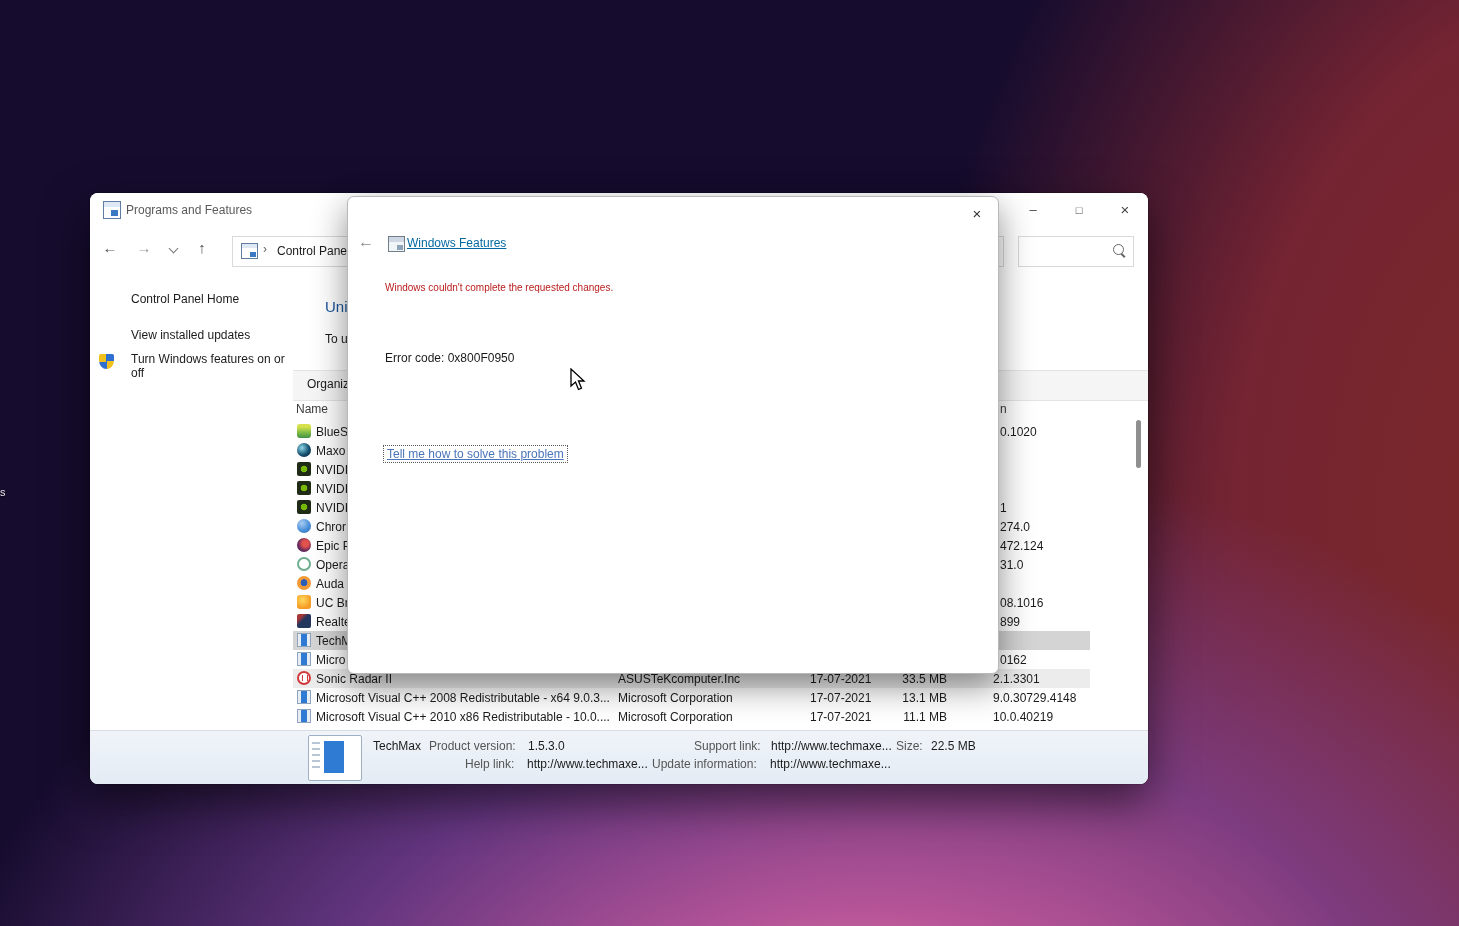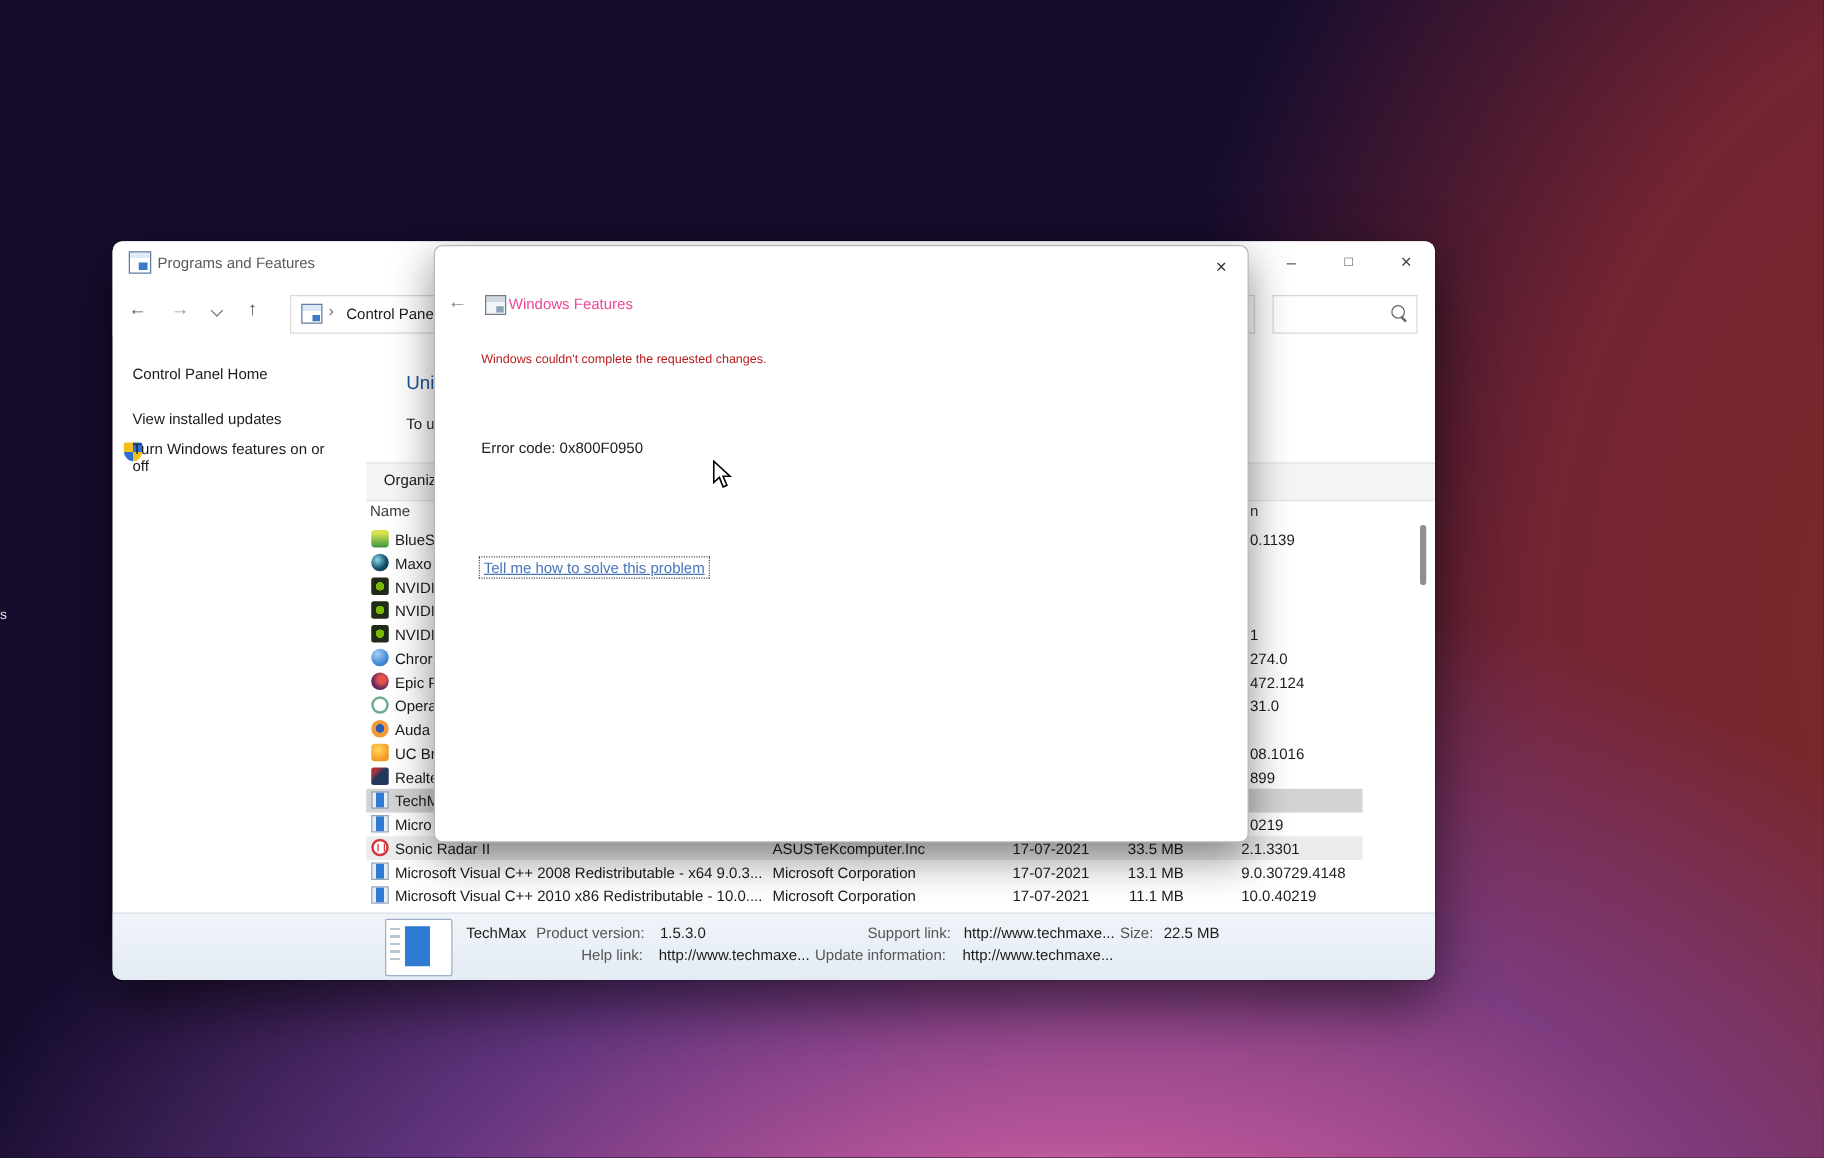--- a/index.html
+++ b/index.html
@@ -24,21 +24,21 @@
   .chev{display:inline-block;width:6px;height:6px;border-right:1.5px solid #777;border-bottom:1.5px solid #777;transform:rotate(45deg);}
   .crumbbox{position:absolute;left:142px;top:3px;width:770px;height:29px;border:1px solid #d9d9d9;background:#fff;}
   .crumbico{position:absolute;left:8px;top:6px;width:15px;height:14px;border:1px solid #5f7da0;background:linear-gradient(#dfe9f5 32%,#fff 32%);}
   .crumbico::after{content:"";position:absolute;right:1px;bottom:1px;width:6px;height:5px;background:#3c79c4;}
   .crumbsep{position:absolute;left:30px;top:5px;color:#666;font-size:12px;}
   .crumbtxt{position:absolute;left:44px;top:7px;color:#1b1b1b;}
   .searchbox{position:absolute;left:928px;top:3px;width:114px;height:29px;border:1px solid #d9d9d9;background:#fff;}
   .mag{position:absolute;right:9px;top:7px;width:9px;height:9px;border:1.5px solid #666;border-radius:50%;}
   .mag::after{content:"";position:absolute;left:8px;top:8px;width:5px;height:1.5px;background:#666;transform:rotate(45deg);transform-origin:0 0;}
   
-  .side-item{position:absolute;left:16px;color:#1b1b1b;font-size:12px;}
+  .side-item{position:absolute;left:41px;color:#1b1b1b;font-size:12px;}
   .shield{position:absolute;left:9px;top:161px;width:15px;height:15px;border-radius:2px 2px 55% 55%/2px 2px 65% 65%;
           background:conic-gradient(#2f6fd0 0 90deg,#f2c01d 90deg 180deg,#2f6fd0 180deg 270deg,#f2c01d 270deg 360deg);}
   
   .heading-part{position:absolute;left:235px;top:105px;color:#19559c;font-size:15px;}
   .intro-part{position:absolute;left:235px;top:139px;color:#1b1b1b;}
   .toolbar{position:absolute;left:203px;top:177px;right:0;height:29px;background:#f5f5f5;border-top:1px solid #e4e4e4;border-bottom:1px solid #e4e4e4;}
   .organize{position:absolute;left:14px;top:6px;color:#1b1b1b;}
   .colhdr{position:absolute;left:206px;top:209px;color:#3b3b3b;}
   .verhdr{position:absolute;left:910px;top:209px;color:#3b3b3b;}
   
@@ -79,21 +79,21 @@
   .st-label{color:#555;}
   .st-val{color:#1b1b1b;}
   .st-name{color:#1b1b1b;}
   
   .dlg{position:absolute;left:347px;top:196px;width:650px;height:476px;background:#fff;border:1px solid #b8b8b8;border-radius:7px;
        box-shadow:0 12px 34px rgba(0,0,0,.45);font-size:12px;color:#1b1b1b;overflow:hidden;}
   .dlg-x{position:absolute;right:10px;top:6px;width:22px;height:22px;text-align:center;line-height:22px;font-size:15px;color:#333;}
   .dlg-back{position:absolute;left:10px;top:36px;font-size:16px;color:#8a8a8a;}
   .dlg-ico{position:absolute;left:40px;top:39px;width:15px;height:14px;border:1px solid #707e8c;background:linear-gradient(#cfd8e2 35%,#f2f5f8 35%);}
   .dlg-ico::after{content:"";position:absolute;right:1px;bottom:1px;width:6px;height:5px;background:#8fa3b8;}
-  .dlg-title{position:absolute;left:59px;top:39px;color:#ec4899;}
+  .dlg-title{position:absolute;left:59px;top:39px;color:#0369a1;text-decoration:underline;}
   .dlg-head{position:absolute;left:37px;top:85px;color:#b91c1c;font-size:10px;}
   .dlg-body{position:absolute;left:37px;top:124px;}
   .dlg-err{position:absolute;left:37px;top:154px;}
   .dlg-link{position:absolute;left:35px;top:248px;padding:1px 3px;border:1px dotted #5a5a5a;color:#4a74ba;text-decoration:underline;}
   .dlg-footer{position:absolute;left:0;right:0;bottom:0;height:35px;background:#f0f0f0;border-top:1px solid #dfdfdf;}
   .close-btn{position:absolute;left:577px;top:6px;width:66px;height:23px;background:#fdfdfd;border:1px solid #0067c0;border-radius:4px;
              text-align:center;line-height:21px;font-size:12px;color:#1b1b1b;}
   
   .stray{position:absolute;left:0;top:486px;color:#e8e8ee;font-size:11px;text-shadow:0 1px 2px rgba(0,0,0,.8);}
   .cursor{position:absolute;left:570px;top:368px;z-index:99;}
@@ -143,21 +143,21 @@
   <span class="colhdr">Name</span>
   <span class="verhdr">n</span>
 
   <div class="list">
       <div class="lrow" style="top: 0px;">
     <span class="picon ic-bluestacks-icon"></span>
     <span class="cell c-name">BlueS</span>
     <span class="cell c-pub"></span>
     <span class="cell c-date"></span>
     <span class="cell c-size"></span>
-    <span class="cell c-ver frag">0.1139</span>
+    <span class="cell c-ver frag">0.1020</span>
   </div>
       <div class="lrow" style="top: 19px;">
     <span class="picon ic-maxon-icon"></span>
     <span class="cell c-name">Maxo</span>
     <span class="cell c-pub"></span>
     <span class="cell c-date"></span>
     <span class="cell c-size"></span>
     <span class="cell c-ver frag"></span>
   </div>
       <div class="lrow" style="top: 38px;">
@@ -239,21 +239,21 @@
     <span class="cell c-date"></span>
     <span class="cell c-size"></span>
     <span class="cell c-ver frag"></span>
   </div>
       <div class="lrow" style="top: 228px;">
     <span class="picon ic-windows-app-icon"></span>
     <span class="cell c-name">Micro</span>
     <span class="cell c-pub"></span>
     <span class="cell c-date"></span>
     <span class="cell c-size"></span>
-    <span class="cell c-ver frag">0219</span>
+    <span class="cell c-ver frag">0162</span>
   </div>
       <div class="lrow hover" style="top: 247px;">
     <span class="picon ic-sonic-radar-icon"></span>
     <span class="cell c-name">Sonic Radar II</span>
     <span class="cell c-pub">ASUSTeKcomputer.Inc</span>
     <span class="cell c-date">17-07-2021</span>
     <span class="cell c-size">33.5 MB</span>
     <span class="cell c-ver">2.1.3301</span>
   </div>
       <div class="lrow" style="top: 266px;">

